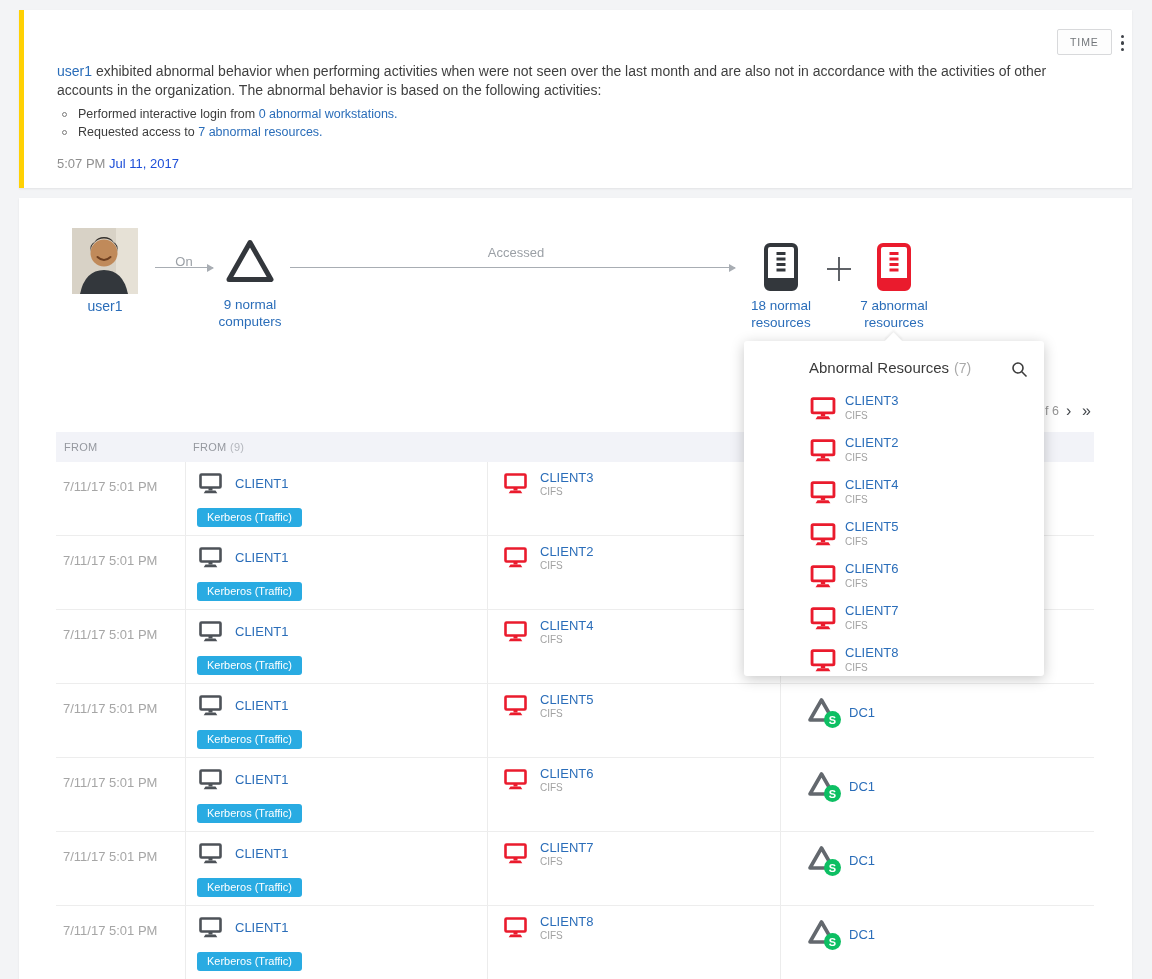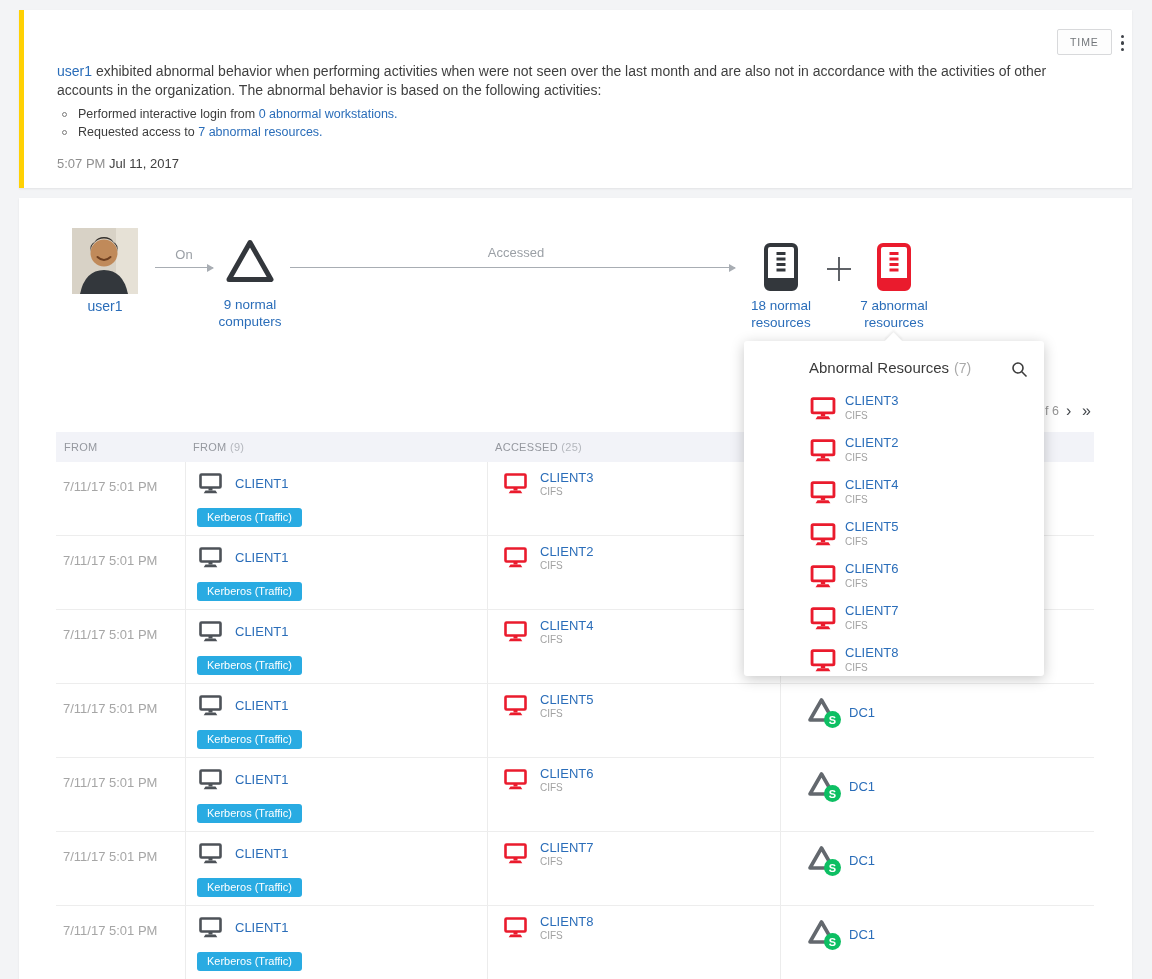--- a/index.html
+++ b/index.html
@@ -15,21 +15,21 @@
   .open-btn { position:absolute; left:1033px; top:19px; font-size:10.5px; letter-spacing:.9px; color:#72767a;
     border:1px solid #d8d9db; background:#fdfdfd; border-radius:2px; padding:6px 12px; cursor:pointer; }
   .kebab { position:absolute; left:1091px; top:22px; display:flex; flex-direction:column; gap:3px; padding:3px 6px; cursor:pointer; }
   .kebab i { width:3.4px; height:3.4px; border-radius:50%; background:#3f4349; }
   .alert-desc { position:absolute; left:33px; top:52px; width:990px; font-size:14px; line-height:18.5px; color:#3f3f3f; }
   a, .link { color:#2a6db9; text-decoration:none; cursor:pointer; }
   .bullets { position:absolute; left:38px; top:95px; }
   .bullet-line { font-size:12.5px; line-height:18px; color:#3c3c3c; }
   .blt { display:inline-block; width:5px; height:5px; border:1.2px solid #7a7a7a; border-radius:50%; margin-right:11px; position:relative; top:-1px; }
   .stamp { position:absolute; left:33px; top:146px; font-size:13px; color:#8f8f8f; }
-  .stamp .d { color:#404040; }
+  .stamp .d { color:#1d4ed8; }
   
   #main-card { left:19px; top:198px; width:1113px; height:822px; }
   .avatar { position:absolute; left:53px; top:30px; width:66px; height:66px; overflow:hidden; }
   .node-label { position:absolute; text-align:center; font-size:13.5px; line-height:17px; color:#2a6db9; }
   .diag-gray { position:absolute; text-align:center; font-size:13px; color:#9ba0a6; }
   .arrow { position:absolute; height:1px; background:#a8adb3; }
   .arrow::after { content:''; position:absolute; right:-1px; top:-3.5px; border-left:7px solid #a8adb3;
     border-top:4px solid transparent; border-bottom:4px solid transparent; }
   .icon-abs { position:absolute; line-height:0; }
   
@@ -102,21 +102,21 @@
         <rect width="66" height="66" fill="#d8d2c6"></rect>
         <rect x="44" width="22" height="66" fill="#e6e1d6"></rect>
         <circle cx="32" cy="25" r="13.5" fill="#c08a5a"></circle>
         <path d="M18.5 24 a13.5 13.5 0 0 1 27 0 q1 -8 -4 -10 q-3 -5 -9.5 -5 t-9.5 5 q-5 2 -4 10z" fill="#35302c"></path>
         <path d="M25.5 29 q6.5 6 13 0" stroke="#6e3f20" stroke-width="2" fill="none" stroke-linecap="round"></path>
         <path d="M8 66 q5 -24 24 -24 t24 24z" fill="#33373c"></path>
       </svg>
     </div>
     <div class="node-label" style="left:33px; top:100px; width:106px; font-size:14px;">user1</div>
 
-    <div class="diag-gray" style="left:145px; top:49px; width:40px;">On</div>
+    <div class="diag-gray" style="left:145px; top:56px; width:40px;">On</div>
     <div class="arrow" style="left:136px; top:69px; width:58px;"></div>
 
     <span class="icon-abs" style="left:206px; top:40px;">
       <svg width="50" height="46" viewBox="0 0 50 46">
           <path d="M25 4.5 L46 41.5 H4 Z" fill="none" stroke="#33373c" stroke-width="5" stroke-linejoin="round"></path>
         </svg>
     </span>
     <div class="node-label" style="left:191px; top:98px; width:80px;">9 normal computers</div>
 
     <div class="diag-gray" style="left:447px; top:47px; width:100px;">Accessed</div>
@@ -154,21 +154,20 @@
     <div class="node-label" style="left:835px; top:99px; width:80px;">7 abnormal resources</div>
 
     <span class="pg" style="left:1026px; top:206px;">f 6</span>
     <span class="pg-chev" style="left:1047px; top:206px;">›</span>
     <span class="pg-chev" style="left:1063px; top:206px;">»</span>
 
     <div id="grid">
       <div class="thead">
         <div class="th"><span>FROM</span> <span class="cnt"></span></div>
         <div class="th"><span>FROM</span> <span class="cnt">(9)</span></div>
-        <div class="th"><span>ACCESSED</span> <span class="cnt">(25)</span></div>
         <div class="th"></div>
       </div>
 
       <div class="trow">
         <div class="cell c-time">7/11/17 5:01 PM</div>
         <div class="cell c-from">
           <span class="mon" style="left:13px; top:11px;"><svg width="23" height="21" viewBox="0 0 23 21">
                 <rect x="1.5" y="1.5" width="20" height="13" rx="1" fill="none" stroke="currentColor" stroke-width="2.6"></rect>
                 <rect x="9.5" y="14.5" width="4" height="3" fill="currentColor"></rect>
                 <path d="M6.5 17.5h10l1.8 2.8H4.7z" fill="currentColor"></path>

